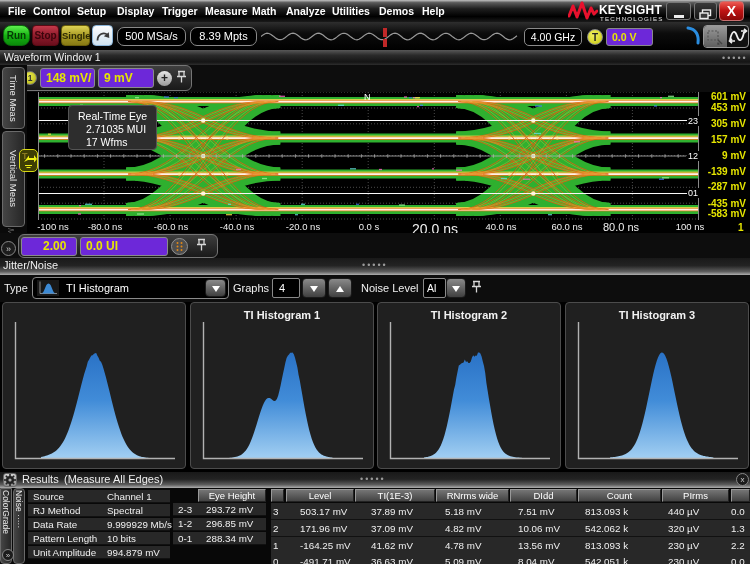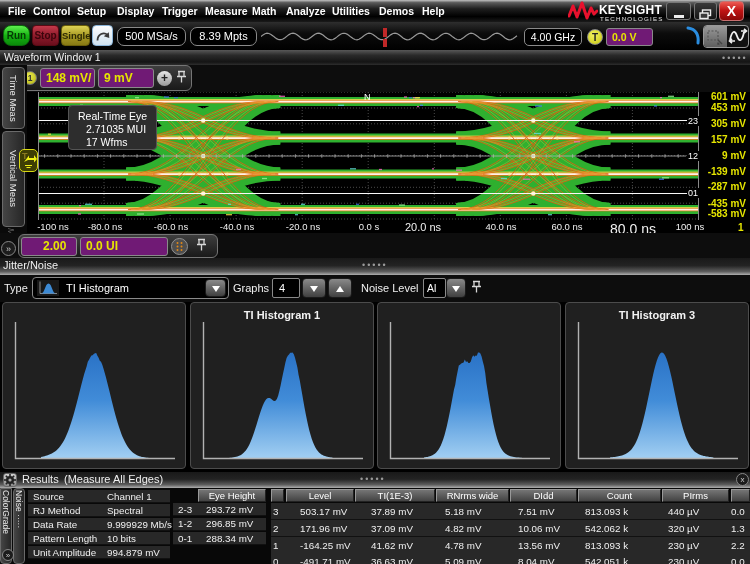--- a/index.html
+++ b/index.html
@@ -1,19 +1,19 @@
 <!DOCTYPE html>
 <html><head><meta charset="utf-8"><style>
 * {margin:0;padding:0;box-sizing:border-box}
 body {width:750px;height:564px;background:#000;font-family:"Liberation Sans",sans-serif;overflow:hidden}
 #app {position:absolute;left:0;top:0;width:750px;height:564px;background:#000;color:#fff}
 .bar {position:absolute;left:0;width:750px}
 .grad {background:linear-gradient(180deg,#191919 0%,#232323 45%,#5e5e5e 80%,#b0b0b0 100%)}
 .box {position:absolute;background:#000;border:1px solid #8a8a8a;border-radius:4px;color:#fff}
-.ybox {position:absolute;background:#701a75;border:1px solid #8a8a8a;border-radius:3px;color:#e6e600;font-weight:bold}
+.ybox {position:absolute;background:#6d28d9;border:1px solid #8a8a8a;border-radius:3px;color:#e6e600;font-weight:bold}
 .vtab {position:absolute;background:linear-gradient(90deg,#454545,#262626);border:1px solid #6a6a6a;border-radius:4px;
   color:#e8e8e8;writing-mode:vertical-rl;text-align:center;font-size:9.5px}
 .th {position:absolute;height:13px;background:linear-gradient(#757575,#434343);border:1px solid #999;
   border-bottom-color:#222;border-right-color:#222;font-size:9.5px;text-align:center;line-height:12px;color:#fff}
 .trow {position:absolute;background:#282828;border-bottom:1px solid #111}
 .tc {position:absolute;font-size:9.8px;color:#f0f0f0;white-space:nowrap}
 .vbtn {position:absolute;background:linear-gradient(#8a8a8a,#404040);border:1px solid #1a1a1a;border-radius:4px}
 .tri-d {position:absolute;width:0;height:0;border-left:4.5px solid transparent;border-right:4.5px solid transparent;border-top:6px solid #fff}
 .tri-u {position:absolute;width:0;height:0;border-left:4.5px solid transparent;border-right:4.5px solid transparent;border-bottom:6px solid #fff}
 .dots {position:absolute;color:#9a9a9a;font-size:9px;letter-spacing:2px}
@@ -492,24 +492,24 @@
     <div style="position:absolute;right:4px;top:166px;width:60px;text-align:right;color:#e6e600;font-size:10px;font-weight:bold">-139 mV</div>
     <div style="position:absolute;right:4px;top:181px;width:60px;text-align:right;color:#e6e600;font-size:10px;font-weight:bold">-287 mV</div>
     <div style="position:absolute;right:4px;top:198px;width:60px;text-align:right;color:#e6e600;font-size:10px;font-weight:bold">-435 mV</div>
     <div style="position:absolute;right:4px;top:208px;width:60px;text-align:right;color:#e6e600;font-size:10px;font-weight:bold">-583 mV</div>
 <div style="position:absolute;left:23px;top:221px;width:60px;text-align:center;color:#f0f0f0;font-size:9.5px">-100 ns</div>
     <div style="position:absolute;left:75px;top:221px;width:60px;text-align:center;color:#f0f0f0;font-size:9.5px">-80.0 ns</div>
     <div style="position:absolute;left:141px;top:221px;width:60px;text-align:center;color:#f0f0f0;font-size:9.5px">-60.0 ns</div>
     <div style="position:absolute;left:207px;top:221px;width:60px;text-align:center;color:#f0f0f0;font-size:9.5px">-40.0 ns</div>
     <div style="position:absolute;left:273px;top:221px;width:60px;text-align:center;color:#f0f0f0;font-size:9.5px">-20.0 ns</div>
     <div style="position:absolute;left:339px;top:221px;width:60px;text-align:center;color:#f0f0f0;font-size:9.5px">0.0 s</div>
-    <div style="position:absolute;left:405px;top:221px;width:60px;color:#f0f0f0;font-size:11px">20.0 ns</div>
+    <div style="position:absolute;left:405px;top:221px;width:60px;text-align:center;color:#f0f0f0;font-size:14px">20.0 ns</div>
     <div style="position:absolute;left:471px;top:221px;width:60px;text-align:center;color:#f0f0f0;font-size:9.5px">40.0 ns</div>
     <div style="position:absolute;left:537px;top:221px;width:60px;text-align:center;color:#f0f0f0;font-size:9.5px">60.0 ns</div>
-    <div style="position:absolute;left:603px;top:221px;width:60px;text-align:center;color:#f0f0f0;font-size:14px">80.0 ns</div>
+    <div style="position:absolute;left:603px;top:221px;width:60px;color:#f0f0f0;font-size:11px">80.0 ns</div>
     <div style="position:absolute;left:660px;top:221px;width:60px;text-align:center;color:#f0f0f0;font-size:9.5px">100 ns</div>
 <div style="position:absolute;left:738px;top:222px;color:#e6e600;font-size:10px;font-weight:bold">1</div>
 
 <div class="bar" style="top:233px;height:25px;background:#0d0d0d"></div>
 <div style="position:absolute;left:18px;top:234px;width:200px;height:24px;background:linear-gradient(#3e3e3e,#191919);
  border:1px solid #757575;border-radius:6px"></div>
 <div class="ybox" style="left:21px;top:237px;width:56px;height:19px;font-size:12px;line-height:17px;padding-left:21px">2.00 UI</div>
 <div class="ybox" style="left:80px;top:237px;width:88px;height:19px;font-size:12px;line-height:17px;padding-left:5px">0.0 UI</div>
 <div style="position:absolute;left:171px;top:238px"><svg width="17" height="17" viewBox="0 0 17 17" xmlns="http://www.w3.org/2000/svg">
 <circle cx="8.5" cy="8.5" r="8" fill="#4e4e4e" stroke="#909090" stroke-width="1"></circle>
@@ -582,20 +582,21 @@
    <stop offset="0" stop-color="#2a72c6"></stop>
             <stop offset="0.45" stop-color="#418cd8"></stop>
             <stop offset="1" stop-color="#a2cff2"></stop>
   </linearGradient>
         </defs>
   <path d="M38,155.5 L38.0,154.9 L39.2,154.8 L40.4,154.7 L41.6,154.5 L42.8,154.3 L44.0,154.1 L45.2,153.8 L46.4,153.5 L47.6,153.1 L48.8,152.5 L50.0,151.9 L51.2,151.0 L52.4,150.0 L53.6,148.8 L54.8,147.4 L56.0,145.7 L57.2,143.7 L58.4,141.4 L59.6,138.7 L60.8,135.8 L62.0,132.6 L63.2,129.0 L64.4,125.3 L65.6,121.4 L66.8,117.5 L68.0,113.6 L69.2,109.8 L70.4,106.2 L71.6,103.0 L72.8,100.2 L74.0,98.0 L75.2,96.3 L76.4,95.3 L77.6,94.9 L78.8,95.1 L80.0,95.8 L81.2,96.8 L82.4,97.7 L83.6,98.1 L84.8,97.5 L86.0,95.7 L87.2,92.4 L88.4,87.8 L89.6,82.4 L90.8,76.6 L92.0,70.7 L93.2,65.2 L94.4,59.6 L95.6,54.9 L96.8,52.8 L98.0,51.5 L99.2,49.7 L100.4,49.7 L101.6,49.5 L102.8,51.2 L104.0,54.7 L105.2,59.4 L106.4,64.5 L107.6,72.0 L108.8,77.6 L110.0,84.4 L111.2,91.3 L112.4,98.2 L113.6,104.9 L114.8,111.3 L116.0,117.2 L117.2,122.7 L118.4,127.7 L119.6,132.0 L120.8,135.9 L122.0,139.2 L123.2,142.1 L124.4,144.4 L125.6,146.4 L126.8,148.1 L128.0,149.4 L129.2,150.5 L130.4,151.4 L131.6,152.1 L132.8,152.7 L134.0,153.1 L135.2,153.5 L136.4,153.8 L137.6,154.0 L138.8,154.2 L140.0,154.4 L141.2,154.5 L142,155.5 Z" fill="url(#hg1)"></path>
   <path d="M12.5,19 V155.5 H172" fill="none" stroke="#b2b2b2" stroke-width="1.4"></path>
  </svg>
 </div>
 <div class="hpanel" style="left:377px">
+ <div class="htitle">TI Histogram 2</div>
  <svg width="184" height="166" viewBox="0 0 184 166" style="position:absolute;left:0;top:0" xmlns="http://www.w3.org/2000/svg">
   <defs>
           <linearGradient id="hg2" x1="0" y1="0" x2="0" y2="1">
    <stop offset="0" stop-color="#2a72c6"></stop>
             <stop offset="0.45" stop-color="#418cd8"></stop>
             <stop offset="1" stop-color="#a2cff2"></stop>
   </linearGradient>
         </defs>
   <path d="M46,155.5 L46.0,154.5 L47.2,154.3 L48.4,154.1 L49.6,153.9 L50.8,153.6 L52.0,153.3 L53.2,152.8 L54.4,152.3 L55.6,151.6 L56.8,150.7 L58.0,149.7 L59.2,148.3 L60.4,146.7 L61.6,144.7 L62.8,142.4 L64.0,139.5 L65.2,136.2 L66.4,132.4 L67.6,128.1 L68.8,123.2 L70.0,117.8 L71.2,112.0 L72.4,105.9 L73.6,99.5 L74.8,93.0 L76.0,86.5 L77.2,81.9 L78.4,74.5 L79.6,68.4 L80.8,62.4 L82.0,61.8 L83.2,60.5 L84.4,60.0 L85.6,59.4 L86.8,56.5 L88.0,58.9 L89.2,58.3 L90.4,59.9 L91.6,60.0 L92.8,58.5 L94.0,54.4 L95.2,52.3 L96.4,53.8 L97.6,52.6 L98.8,52.7 L100.0,49.5 L101.2,49.5 L102.4,50.4 L103.6,53.5 L104.8,58.4 L106.0,63.1 L107.2,69.8 L108.4,80.1 L109.6,87.5 L110.8,94.9 L112.0,102.1 L113.2,109.0 L114.4,115.5 L115.6,121.5 L116.8,126.8 L118.0,131.6 L119.2,135.7 L120.4,139.2 L121.6,142.2 L122.8,144.7 L124.0,146.7 L125.2,148.4 L126.4,149.7 L127.6,150.7 L128.8,151.6 L130.0,152.2 L131.2,152.8 L132.4,153.2 L133.6,153.5 L134.8,153.8 L136.0,154.0 L137.2,154.2 L138.4,154.4 L139.6,154.5 L140.8,154.6 L142.0,154.7 L143.2,154.8 L144.4,154.9 L145.6,155.0 L146.8,155.0 L148.0,155.1 L149.2,155.2 L150,155.5 Z" fill="url(#hg2)"></path>
   <path d="M12.5,19 V155.5 H172" fill="none" stroke="#b2b2b2" stroke-width="1.4"></path>

